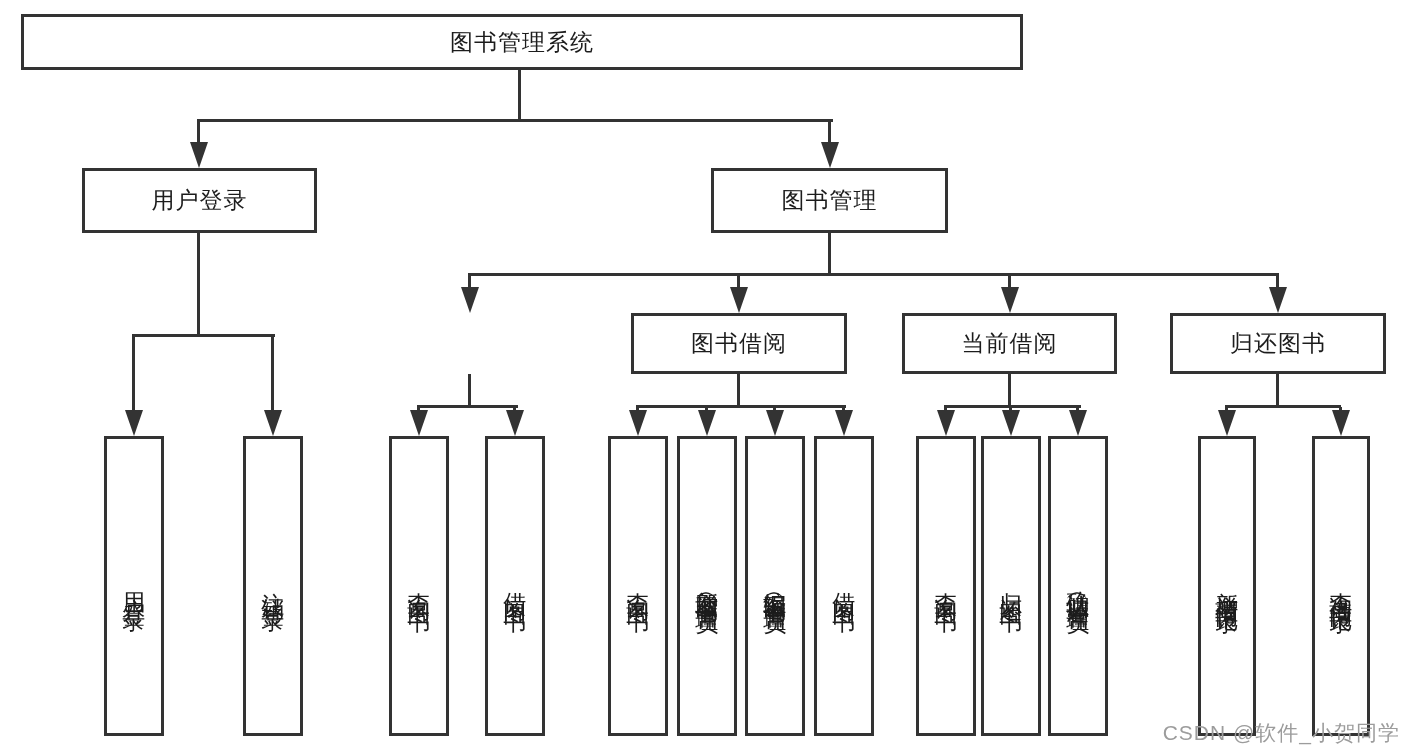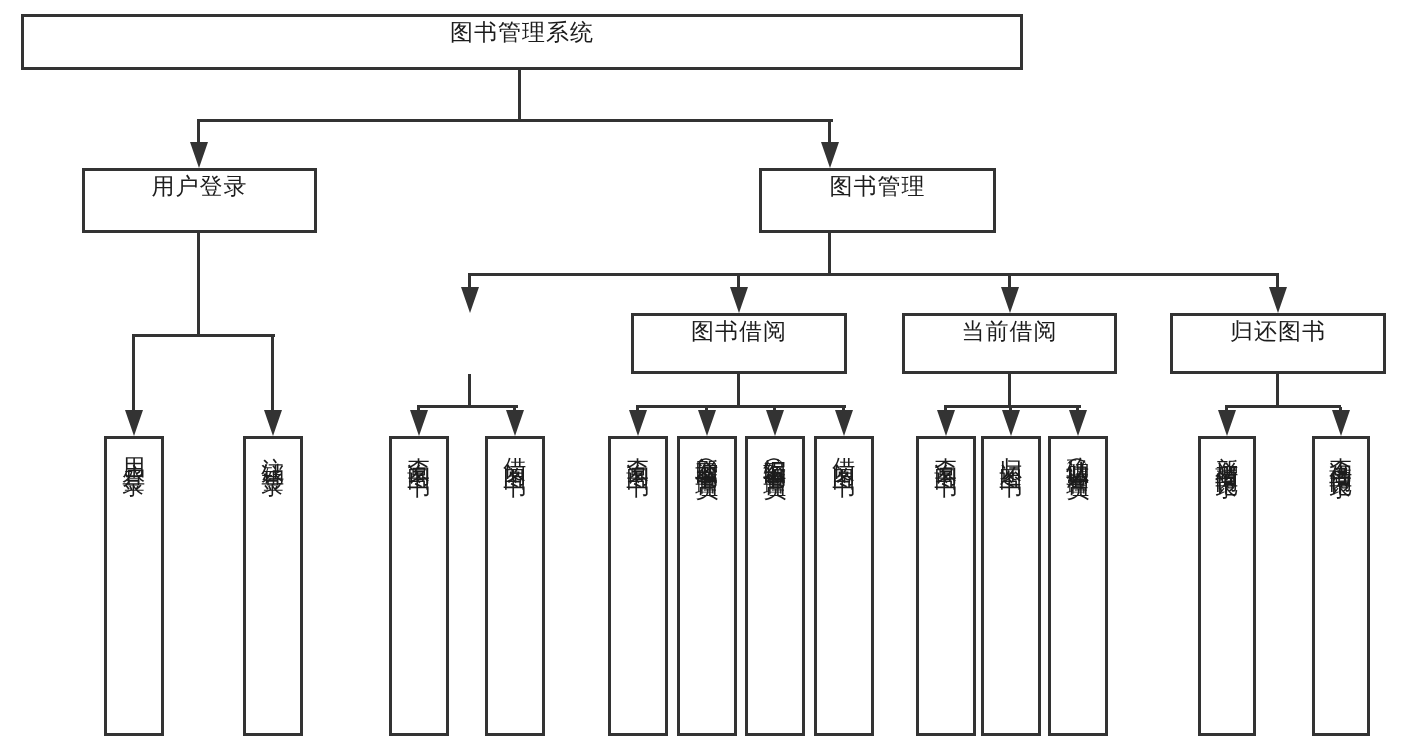--- a/index.html
+++ b/index.html
@@ -9,20 +9,21 @@
     background:#ffffff;
     font-family:"Liberation Sans","DejaVu Sans",sans-serif;
     overflow:hidden;
   }
   .box{
     position:absolute;
     box-sizing:border-box;
     border:3px solid #333333;
     background:#ffffff;
     display:flex;
+    align-items:center;
     justify-content:center;
     color:#1c1c1c;
   }
   .hlabel{font-size:23px;letter-spacing:1px;white-space:nowrap;}
   .leaf-label{
     writing-mode:vertical-rl;
     text-orientation:mixed;
     font-size:23px;
     letter-spacing:6px;
     line-height:1.15;
@@ -60,21 +61,21 @@
   <div class="vl" style="left:518px;top:69px;height:51px;"></div>
   <div class="hl" style="left:197px;top:119px;width:636px;"></div>
   <div class="vl" style="left:197px;top:121px;height:25px;"></div>
   <div class="ar" style="left:190px;top:142px;"></div>
   <div class="vl" style="left:828px;top:121px;height:25px;"></div>
   <div class="ar" style="left:821px;top:142px;"></div>
 
   <div class="box" style="left:82px;top:168px;width:235px;height:65px;">
     <span class="hlabel">用户登录</span>
   </div>
-  <div class="box" style="left:711px;top:168px;width:237px;height:65px;margin-left:48px;">
+  <div class="box" style="left:711px;top:168px;width:237px;height:65px;">
     <span class="hlabel">图书管理</span>
   </div>
 
   <div class="vl" style="left:197px;top:233px;height:104px;"></div>
   <div class="hl" style="left:132px;top:334px;width:143px;"></div>
   <div class="vl" style="left:132px;top:336px;height:78px;"></div>
   <div class="ar" style="left:125px;top:410px;"></div>
   <div class="vl" style="left:271px;top:336px;height:78px;"></div>
   <div class="ar" style="left:264px;top:410px;"></div>
 
@@ -170,14 +171,15 @@
     <span class="leaf-label" style="letter-spacing:3px;">确认归还（管理员）</span>
   </div>
 
   <div class="box" style="left:1198px;top:436px;width:58px;height:300px;">
     <span class="leaf-label" style="letter-spacing:4px;">新增借阅记录</span>
   </div>
   <div class="box" style="left:1312px;top:436px;width:58px;height:300px;">
     <span class="leaf-label" style="letter-spacing:4px;">查询借阅记录</span>
   </div>
 
+  <div class="watermark">CSDN @软件_小贺同学</div>
 
 </div>
 
 </body></html>

